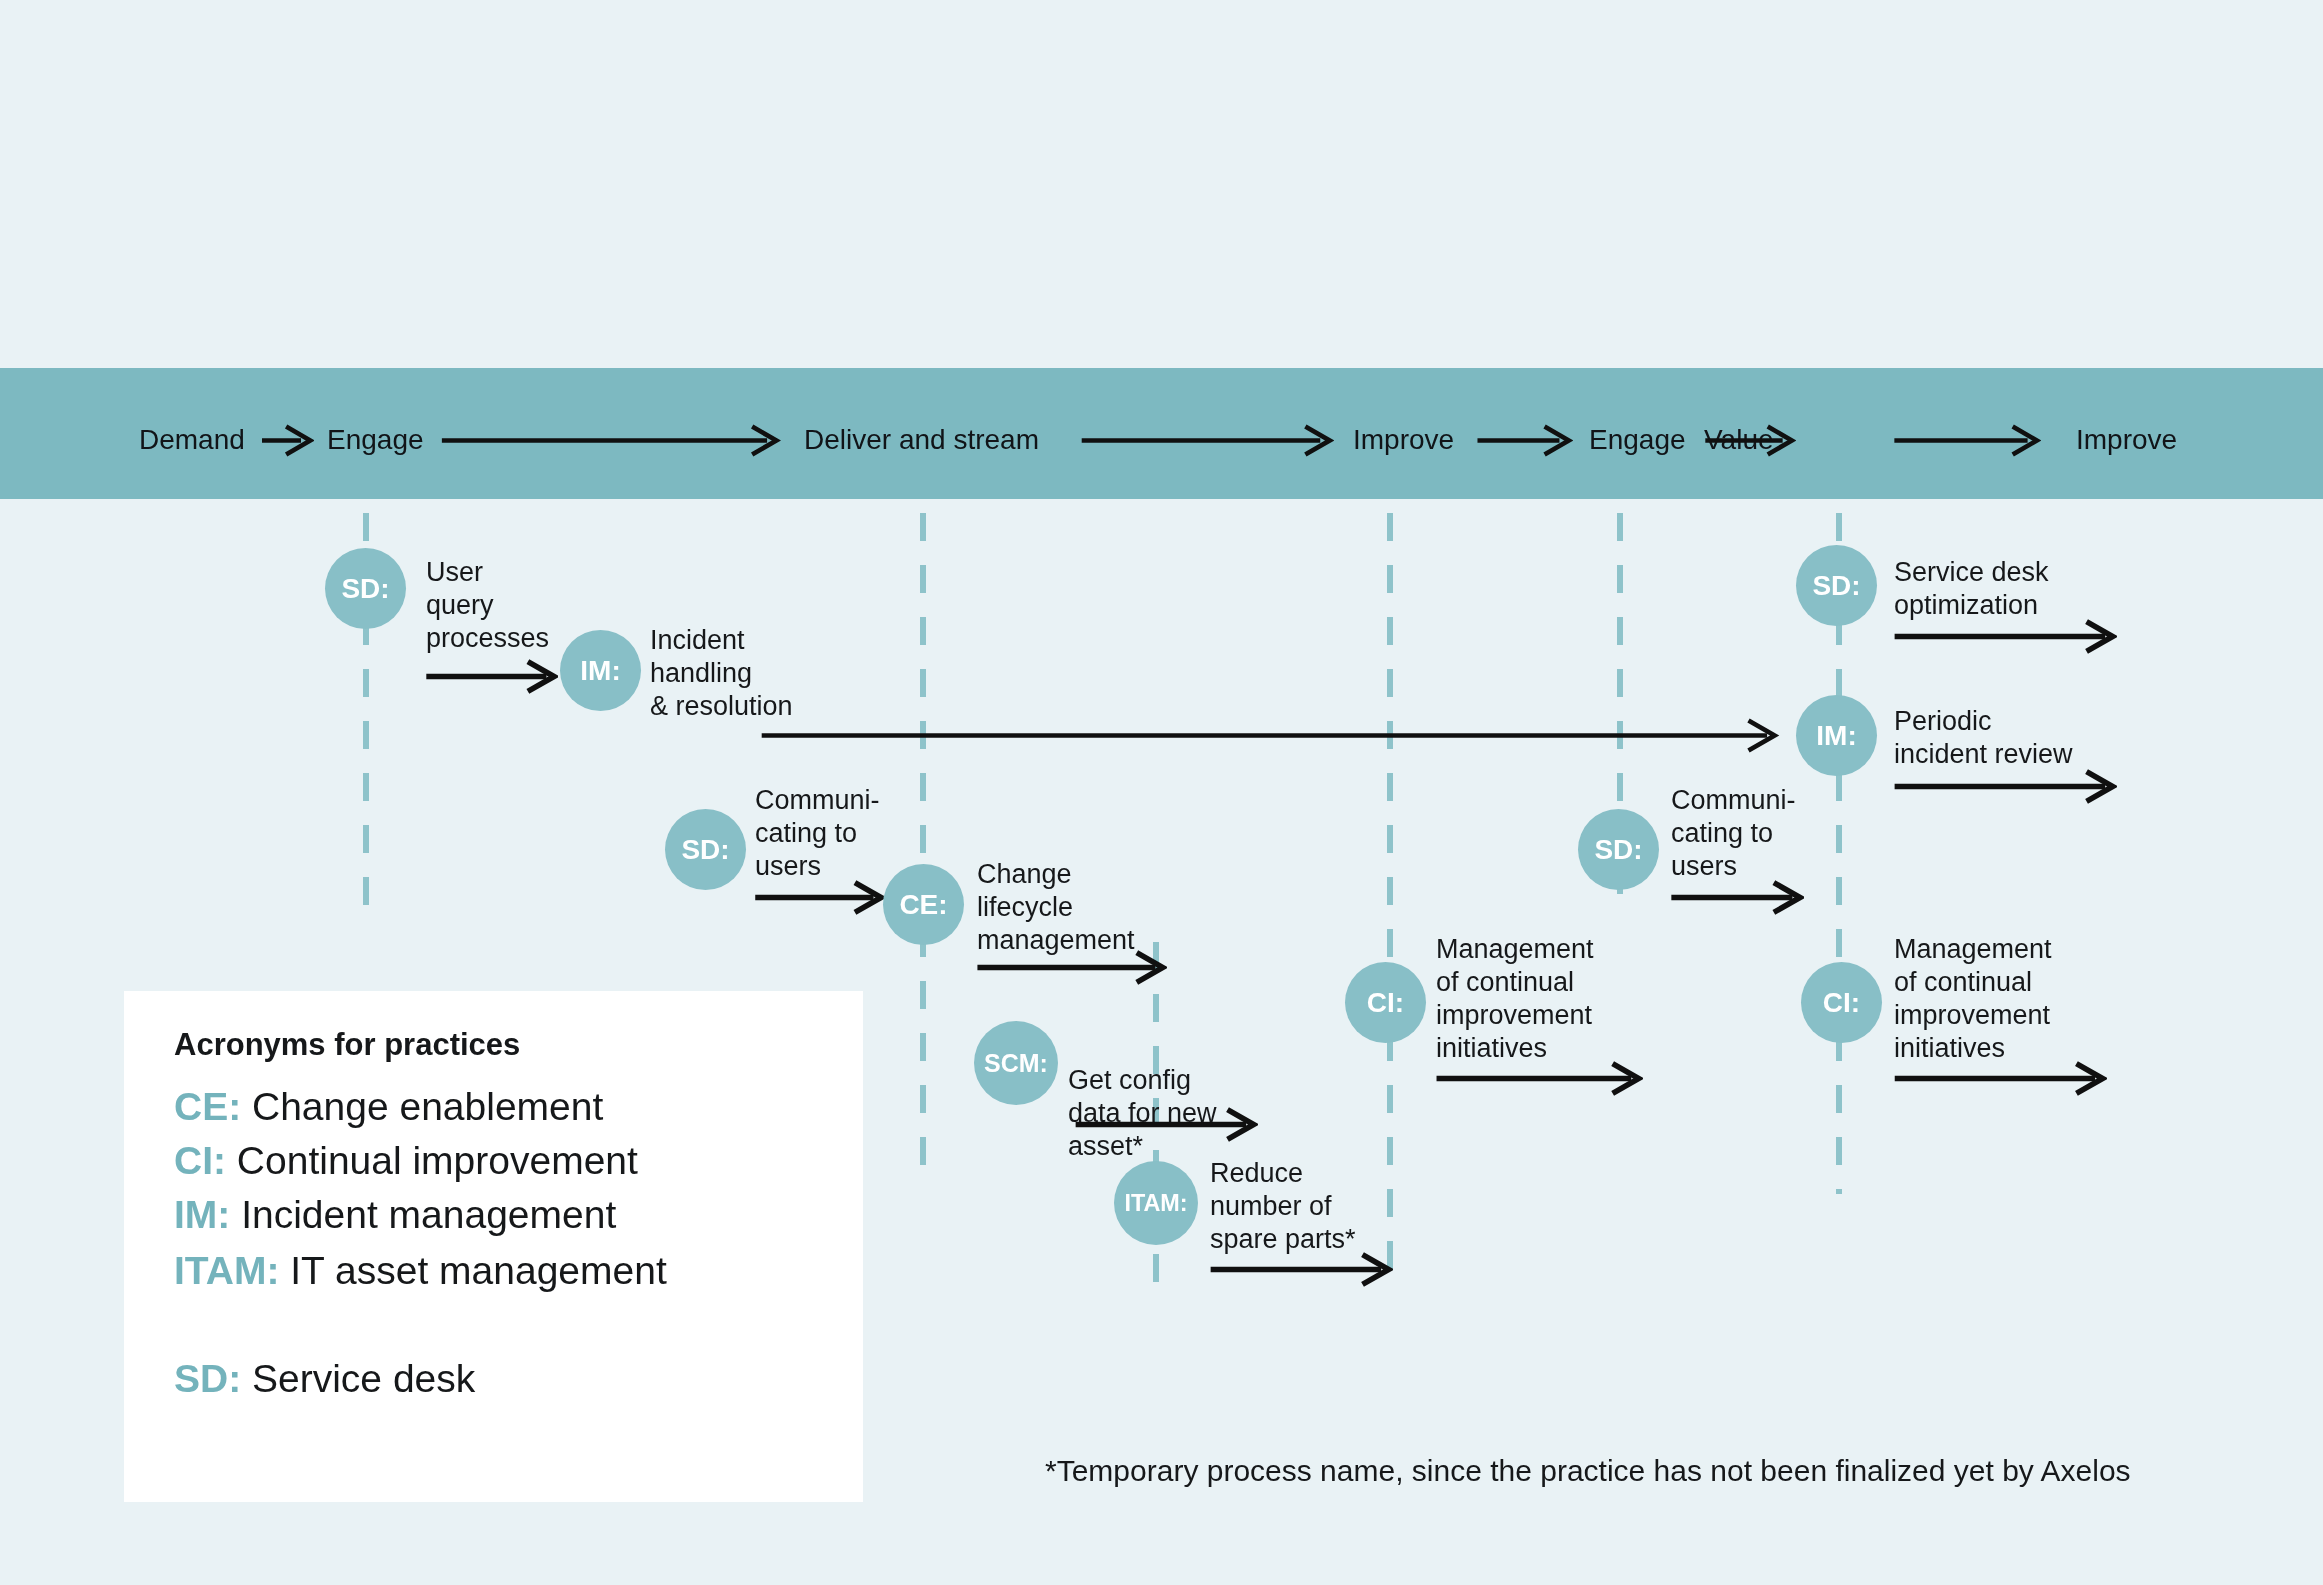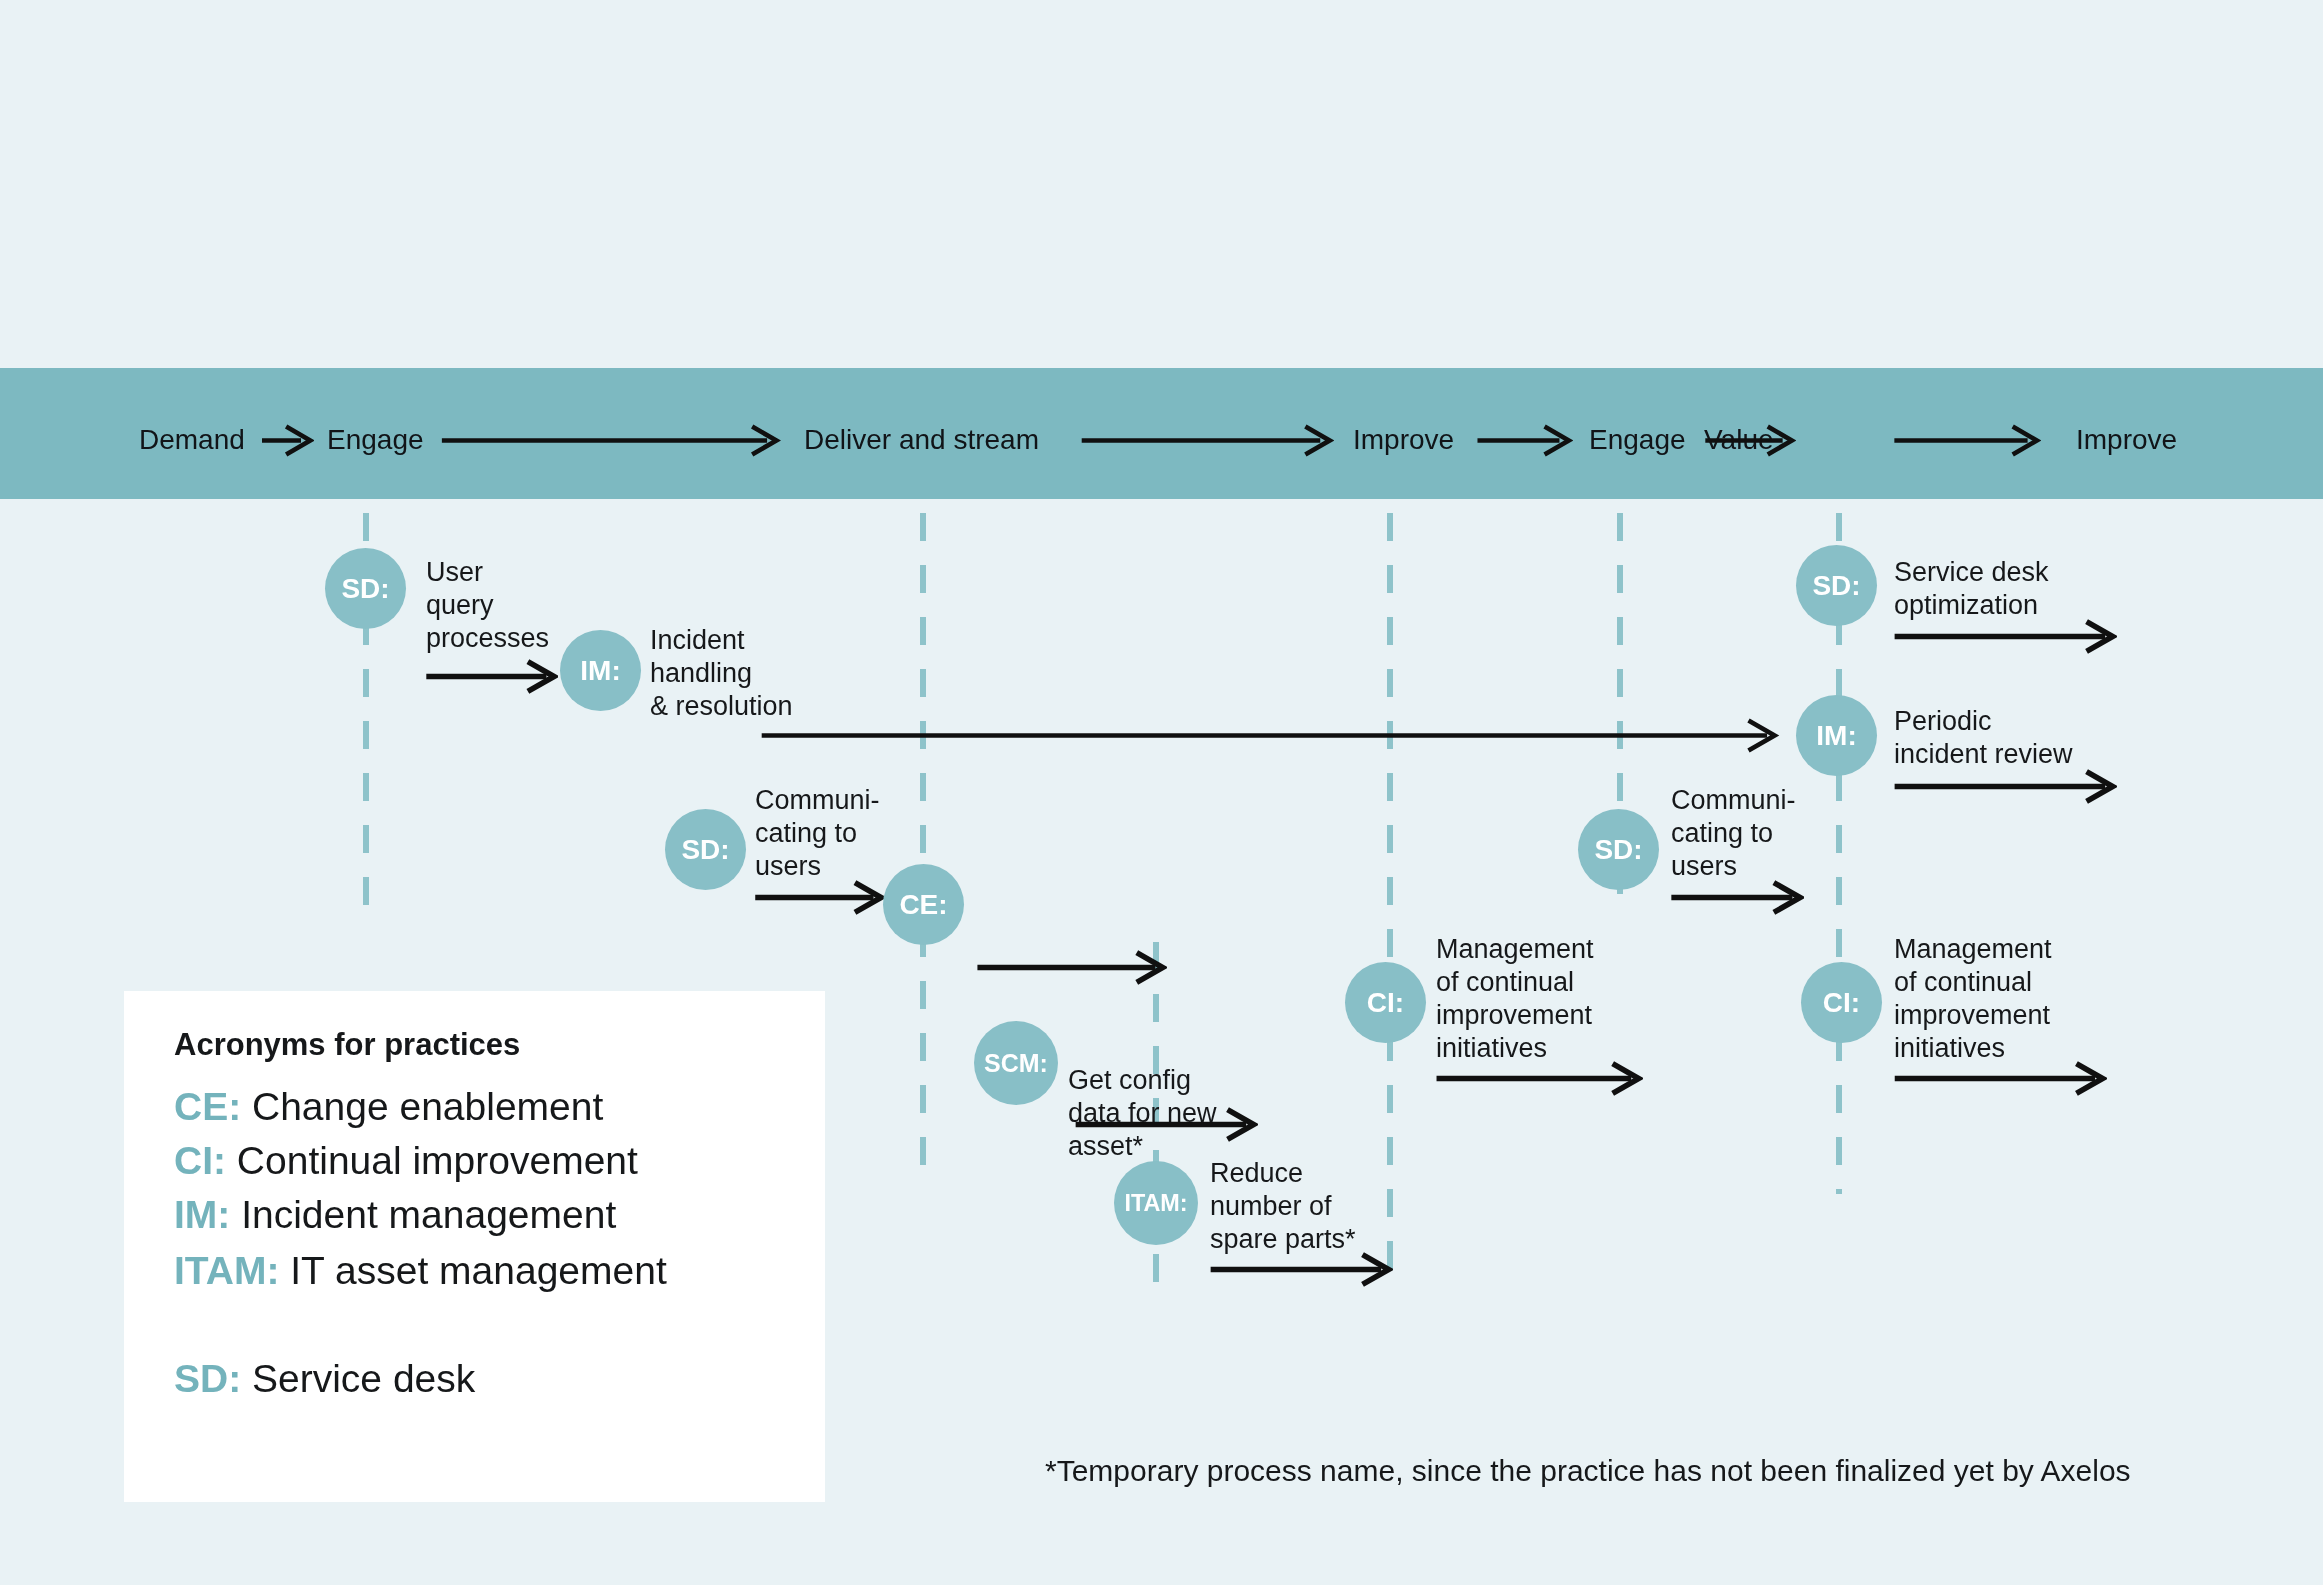--- a/index.html
+++ b/index.html
@@ -20,21 +20,21 @@
     display:flex;align-items:center;justify-content:center;
     color:#ffffff;font-weight:700;font-size:28px;z-index:3;
   }
   .node.r43{width:81px;height:81px;}
   .node.r45{width:84px;height:84px;}
   .node.small{font-size:25px;}
   .node.xsmall{font-size:23.4px;}
   .nlabel{position:absolute;font-size:27px;line-height:33px;white-space:pre-line;z-index:2;}
   .arrow{position:absolute;height:41px;stroke:#101010;stroke-width:6;fill:none;z-index:2;}
   .arrow.thin{stroke-width:5;}
-  .legend{position:absolute;left:124px;top:991px;width:701px;height:511px;background:#ffffff;z-index:1;}
+  .legend{position:absolute;left:124px;top:991px;width:701px;height:511px;background:#ffffff;z-index:1;padding-left:38px;}
   .legend-title{position:absolute;left:50px;top:36px;font-size:31px;font-weight:700;}
   .legend-row{position:absolute;left:50px;font-size:39px;white-space:nowrap;}
   .legend-abbr{color:#74b3bc;font-weight:700;}
   .footnote{position:absolute;left:1045px;top:1454px;font-size:30px;}
 </style>
 </head>
 <body>
 
 <div id="canvas">
 
@@ -116,20 +116,23 @@
 
   <div class="nlabel" style="left:426px;top:556px">User
 query
 processes</div>
   <div class="nlabel" style="left:650px;top:624px">Incident
 handling
 &amp; resolution</div>
   <div class="nlabel" style="left:755px;top:784px">Communi-
 cating to
 users</div>
+  <div class="nlabel" style="left:977px;top:858px">Change
+lifecycle
+management</div>
   <div class="nlabel" style="left:1068px;top:1064px">Get config
 data for new
 asset*</div>
   <div class="nlabel" style="left:1210px;top:1157px">Reduce
 number of
 spare parts*</div>
   <div class="nlabel" style="left:1436px;top:933px">Management
 of continual
 improvement
 initiatives</div>

